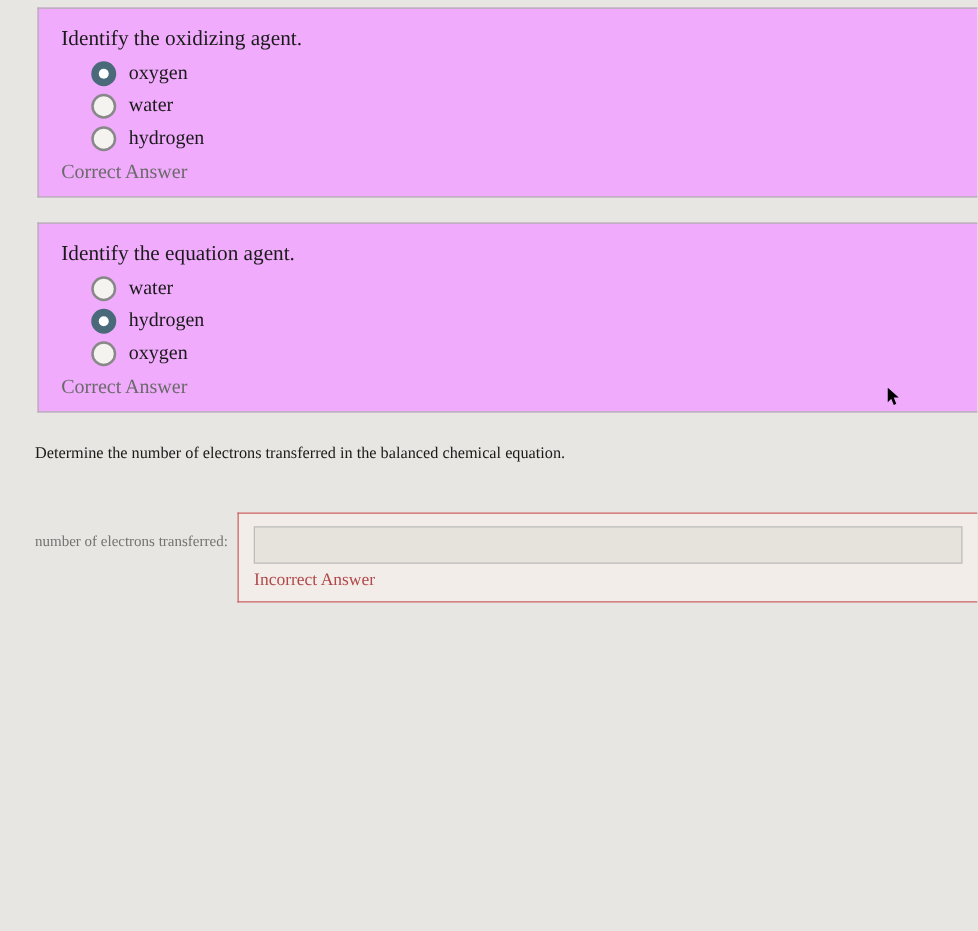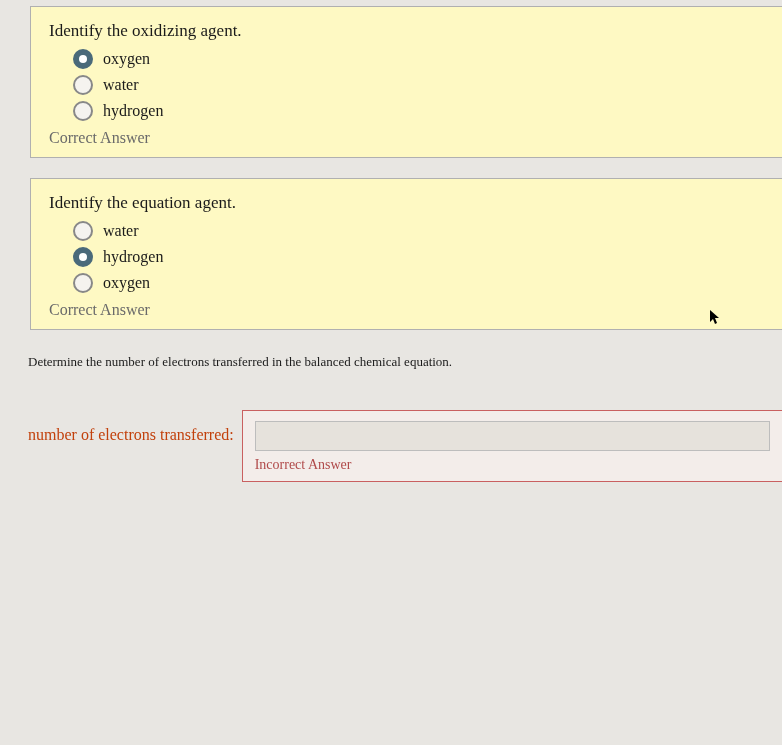--- a/index.html
+++ b/index.html
@@ -10,21 +10,21 @@
     body {
       font-family: Georgia, 'Times New Roman', serif;
       background: #e8e6e2;
       width: 782px;
       height: 745px;
       padding: 0;
       color: #2a2a2a;
     }
     .question-box {
       border: 1px solid #b0b0b0;
-      background: #fef9c3;
+      background: #f0abfc;
       margin: 6px 0 20px 30px;
       padding: 14px 18px 10px 18px;
       border-right: none;
     }
     .question-prompt {
       font-size: 17px;
       color: #1a1a1a;
       margin-bottom: 8px;
     }
     .radio-option {
@@ -71,22 +71,22 @@
       color: #1a1a1a;
       margin: 24px 0 40px 28px;
     }
     .answer-row {
       display: flex;
       align-items: flex-start;
       margin-left: 28px;
       gap: 8px;
     }
     .answer-label {
-      font-size: 16px;
-      color: #c2410c;
+      font-size: 12px;
+      color: #737373;
       padding-top: 16px;
     }
     .answer-box {
       border: 1px solid #c96060;
       background: #f3edea;
       padding: 10px 12px 8px 12px;
       flex: 1;
       border-right: none;
     }
     .answer-input {

